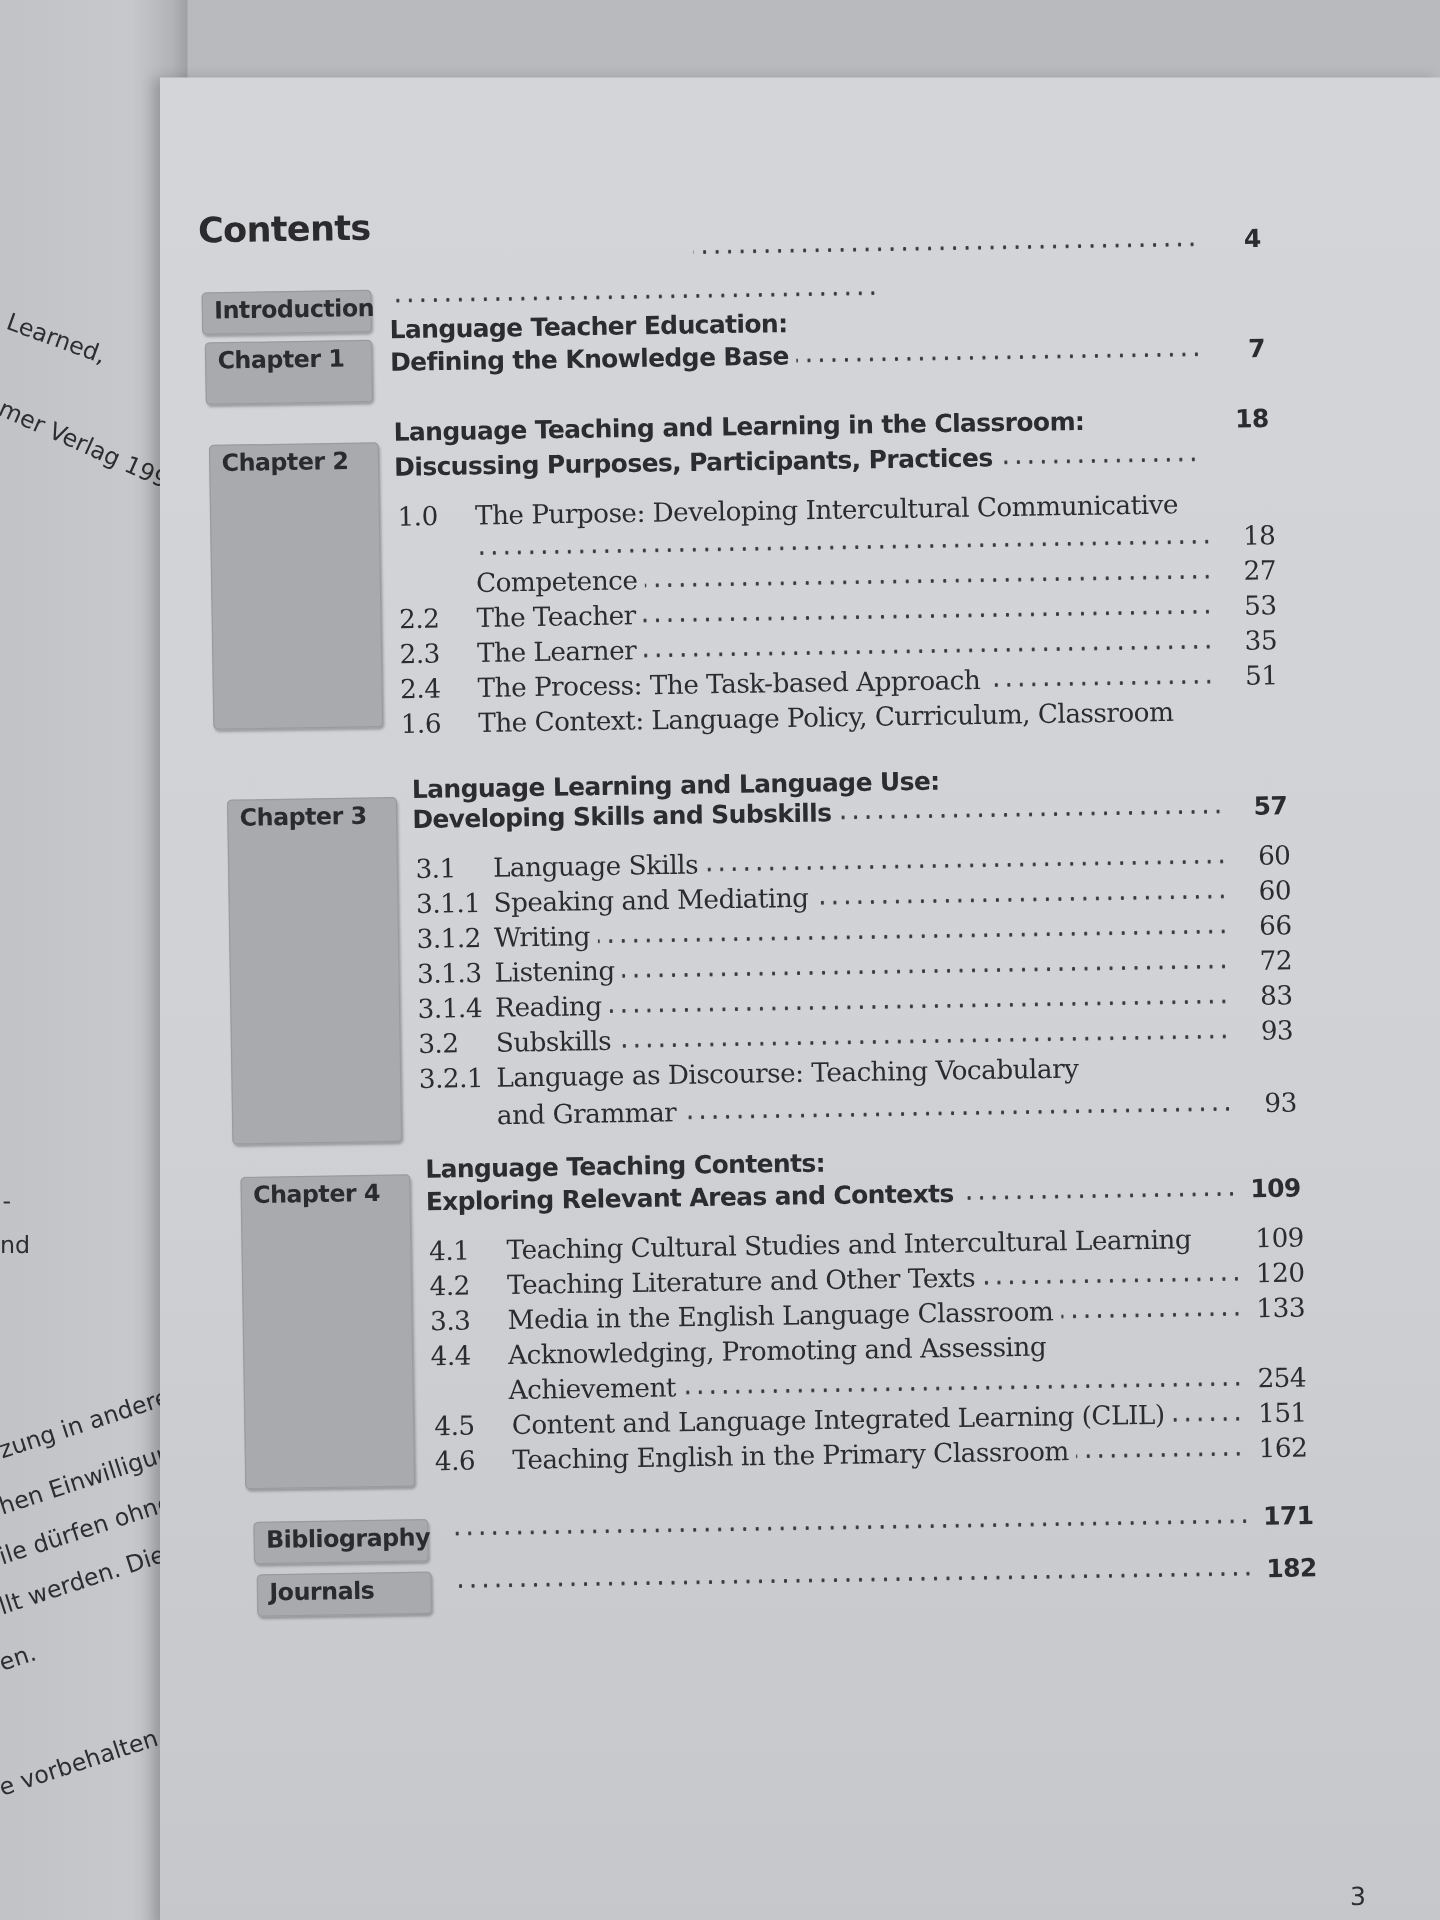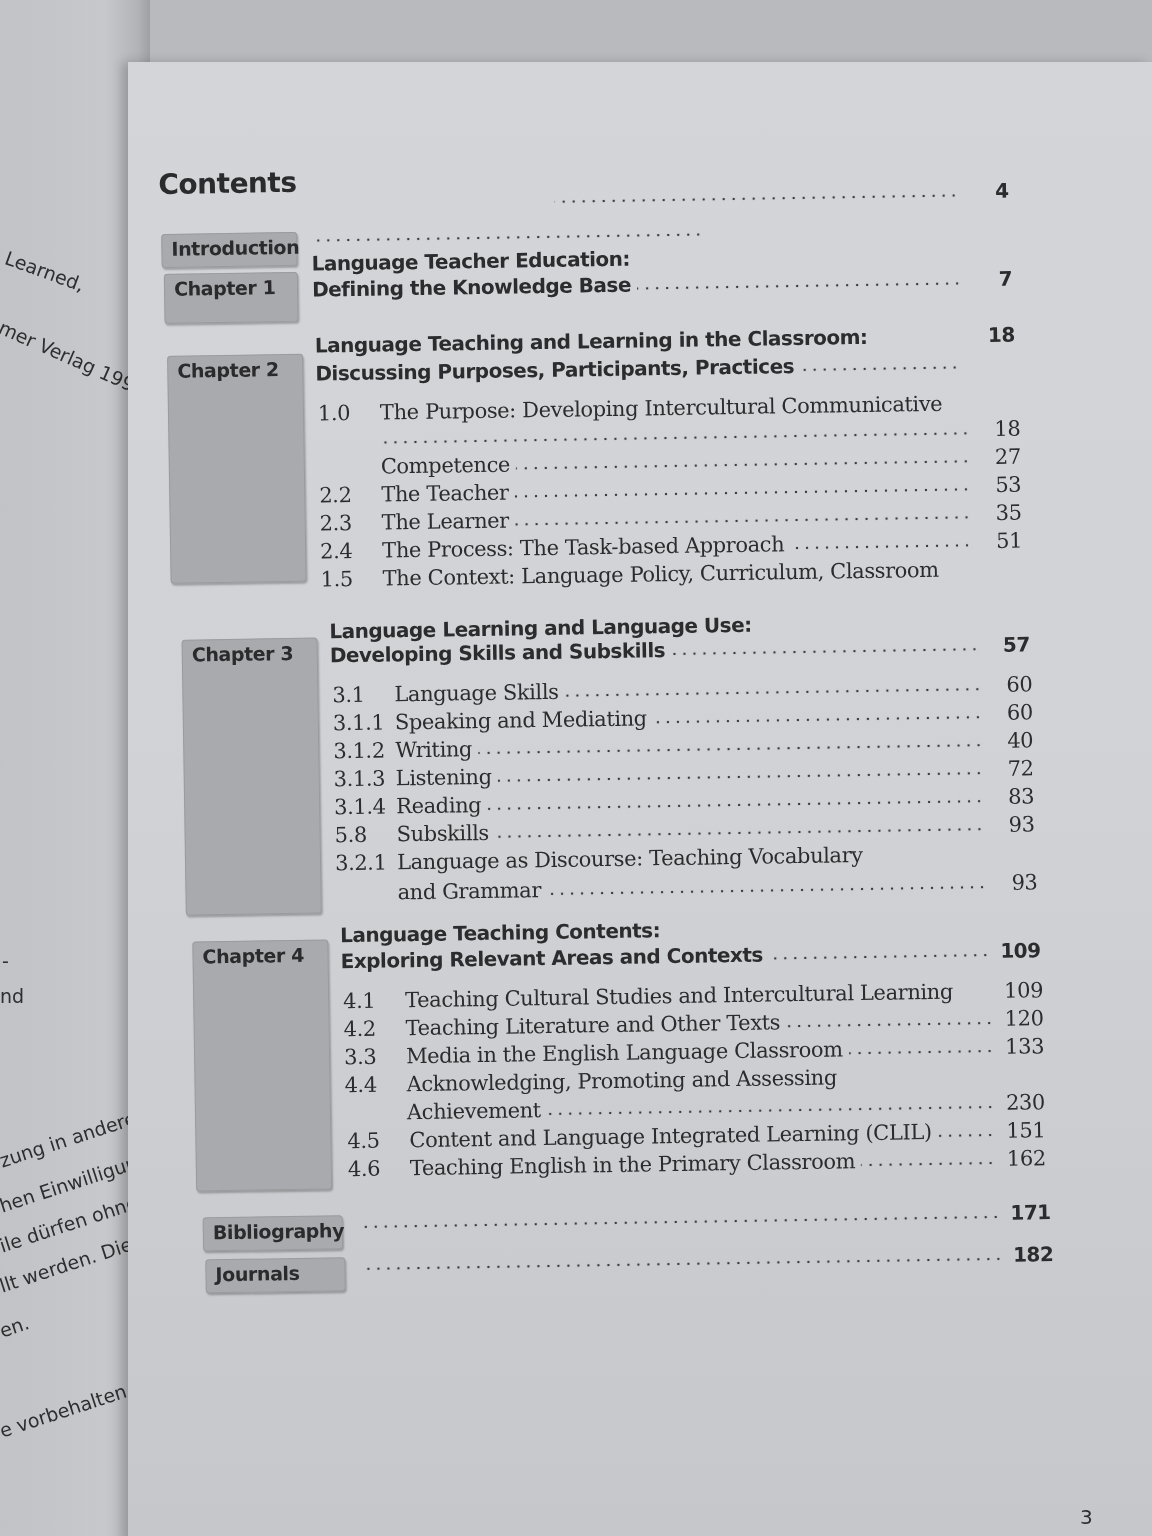--- a/index.html
+++ b/index.html
@@ -127,21 +127,21 @@
     <span class="dots"></span>
     <span class="page">35</span>
   </div>
   <div class="row serif" style="left:156px; top:382px; width:702px;">
     <span class="num">2.4</span>
     <span class="label">The Process: The Task-based Approach</span>
     <span class="dots"></span>
     <span class="page">51</span>
   </div>
   <div class="row serif" style="left:156px; top:410px; width:702px;">
-    <span class="num">1.5</span>
+    <span class="num">1.6</span>
     <span class="label">The Context: Language Policy, Curriculum, Classroom</span>
   </div>
 
   <div class="tab" style="left:16px; top:480px; width:136px; height:276px;">Chapter 3</div>
   <div class="line2 sans-b" style="left:164px; top:462px;">Language Learning and Language Use:</div>
   <div class="row sans-b" style="left:164px; top:486px; width:700px;">
     <span class="label">Developing Skills and Subskills</span>
     <span class="dots"></span>
     <span class="page">57</span>
   </div>
@@ -154,36 +154,36 @@
   <div class="row serif" style="left:166px; top:554px; width:700px;">
     <span class="num">3.1.1</span>
     <span class="label">Speaking and Mediating</span>
     <span class="dots"></span>
     <span class="page">60</span>
   </div>
   <div class="row serif" style="left:166px; top:582px; width:700px;">
     <span class="num">3.1.2</span>
     <span class="label">Writing</span>
     <span class="dots"></span>
-    <span class="page">40</span>
+    <span class="page">66</span>
   </div>
   <div class="row serif" style="left:166px; top:610px; width:700px;">
     <span class="num">3.1.3</span>
     <span class="label">Listening</span>
     <span class="dots"></span>
     <span class="page">72</span>
   </div>
   <div class="row serif" style="left:166px; top:638px; width:700px;">
     <span class="num">3.1.4</span>
     <span class="label">Reading</span>
     <span class="dots"></span>
     <span class="page">83</span>
   </div>
   <div class="row serif" style="left:166px; top:666px; width:700px;">
-    <span class="num">5.8</span>
+    <span class="num">3.2</span>
     <span class="label">Subskills</span>
     <span class="dots"></span>
     <span class="page">93</span>
   </div>
   <div class="row serif" style="left:166px; top:694px; width:700px;">
     <span class="num">3.2.1</span>
     <span class="label">Language as Discourse: Teaching Vocabulary</span>
   </div>
   <div class="row serif" style="left:228px; top:724px; width:640px;">
     <span class="label">and Grammar</span>
@@ -216,21 +216,21 @@
     <span class="dots"></span>
     <span class="page">133</span>
   </div>
   <div class="row serif" style="left:172px; top:916px; width:700px;">
     <span class="num">4.4</span>
     <span class="label">Acknowledging, Promoting and Assessing</span>
   </div>
   <div class="row serif" style="left:234px; top:944px; width:638px;">
     <span class="label">Achievement</span>
     <span class="dots"></span>
-    <span class="page">230</span>
+    <span class="page">254</span>
   </div>
   <div class="row serif" style="left:174px; top:972px; width:698px;">
     <span class="num">4.5</span>
     <span class="label">Content and Language Integrated Learning (CLIL)</span>
     <span class="dots"></span>
     <span class="page">151</span>
   </div>
   <div class="row serif" style="left:174px; top:1000px; width:698px;">
     <span class="num">4.6</span>
     <span class="label">Teaching English in the Primary Classroom</span>

